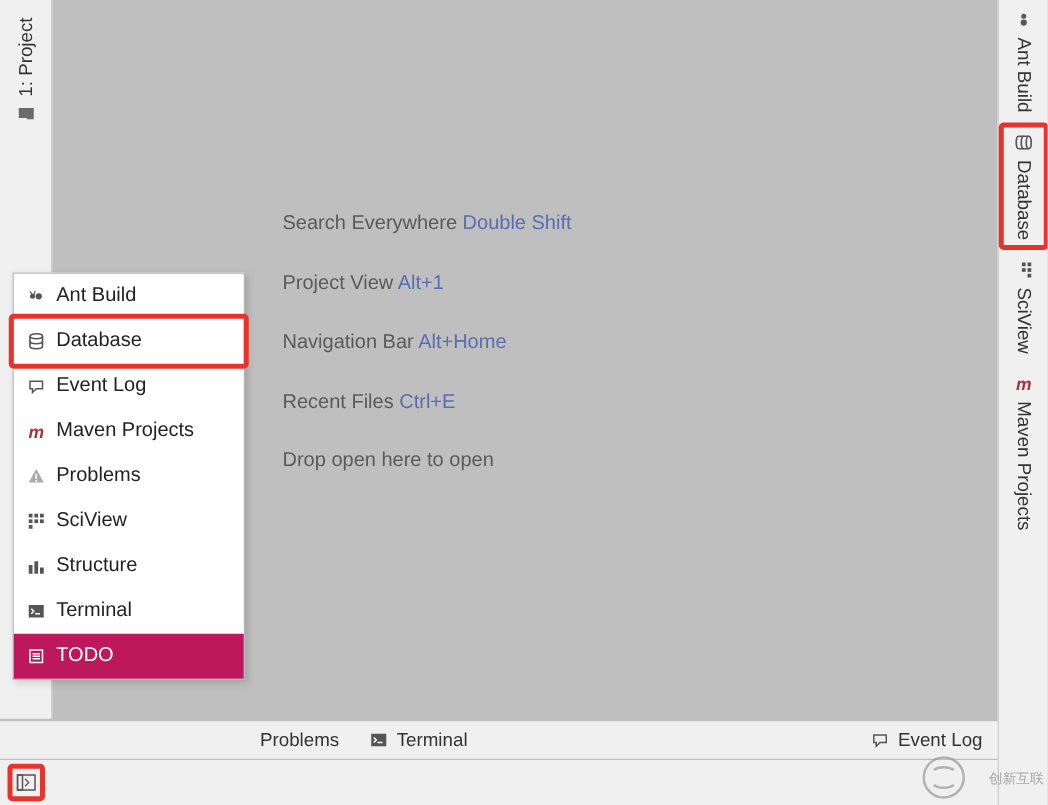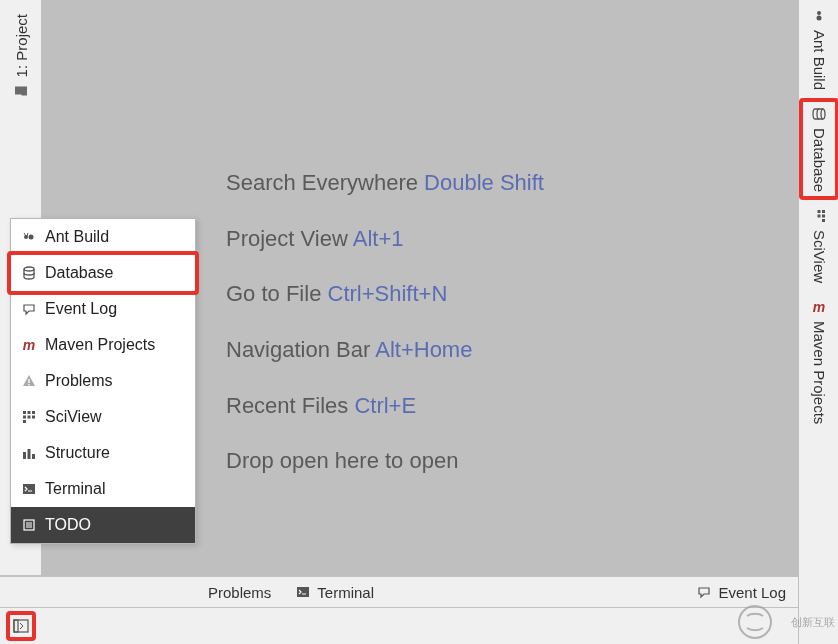--- a/index.html
+++ b/index.html
@@ -29,34 +29,34 @@
     .right-tab-highlight {
       border: 4px solid #e8332d; border-radius: 4px; padding: 4px 0;
     }
 
     .center-area {
       position: absolute; left: 42px; top: 0; right: 40px; height: 576px;
       background: #bfbfbf;
     }
 
     .help-panel {
-      position: absolute; left: 184px; top: 168px; color: #5a5a5a; font-size: 22px; line-height: 1.35;
+      position: absolute; left: 184px; top: 168px; color: #5a5a5a; font-size: 16px; line-height: 1.35;
     }
     .help-row { margin-bottom: 26px; }
     .help-key { color: #5a6db3; }
 
     .popup {
       position: absolute; left: 10px; top: 218px; width: 186px; background: #fff;
       border: 1px solid #b7b7b7; box-shadow: 2px 2px 6px rgba(0,0,0,0.15); z-index: 20;
     }
     .popup-item {
       display: flex; align-items: center; gap: 8px; padding: 6px 10px; font-size: 16px; color: #222; cursor: pointer;
       height: 36px;
     }
-    .popup-item.selected { background: #404040; color: #fff; }
+    .popup-item.selected { background: #be185d; color: #fff; }
     .popup-item-highlight { border: 4px solid #e8332d; border-radius: 4px; margin: -4px; }
 
     .bottom-bar {
       position: absolute; left: 0; right: 40px; top: 576px; height: 32px;
       background: #f0f0f0; border-top: 1px solid #c0c0c0; border-bottom: 1px solid #c0c0c0;
       display: flex; align-items: center; font-size: 15px; color: #333;
     }
     .bottom-item { display:flex; align-items:center; gap:6px; padding: 0 12px; height:100%; cursor:pointer; }
 
     .status-bar {
@@ -93,24 +93,20 @@
 
 <div class="center-area">
   <div class="help-panel">
     <div class="help-row">
       <span>Search Everywhere</span>
       <span class="help-key">Double Shift</span>
     </div>
     <div class="help-row">
       <span>Project View</span>
       <span class="help-key">Alt+1</span>
-    </div>
-    <div class="help-row">
-      <span>Go to File</span>
-      <span class="help-key">Ctrl+Shift+N</span>
     </div>
     <div class="help-row">
       <span>Navigation Bar</span>
       <span class="help-key">Alt+Home</span>
     </div>
     <div class="help-row">
       <span>Recent Files</span>
       <span class="help-key">Ctrl+E</span>
     </div>
     <div class="help-row">

